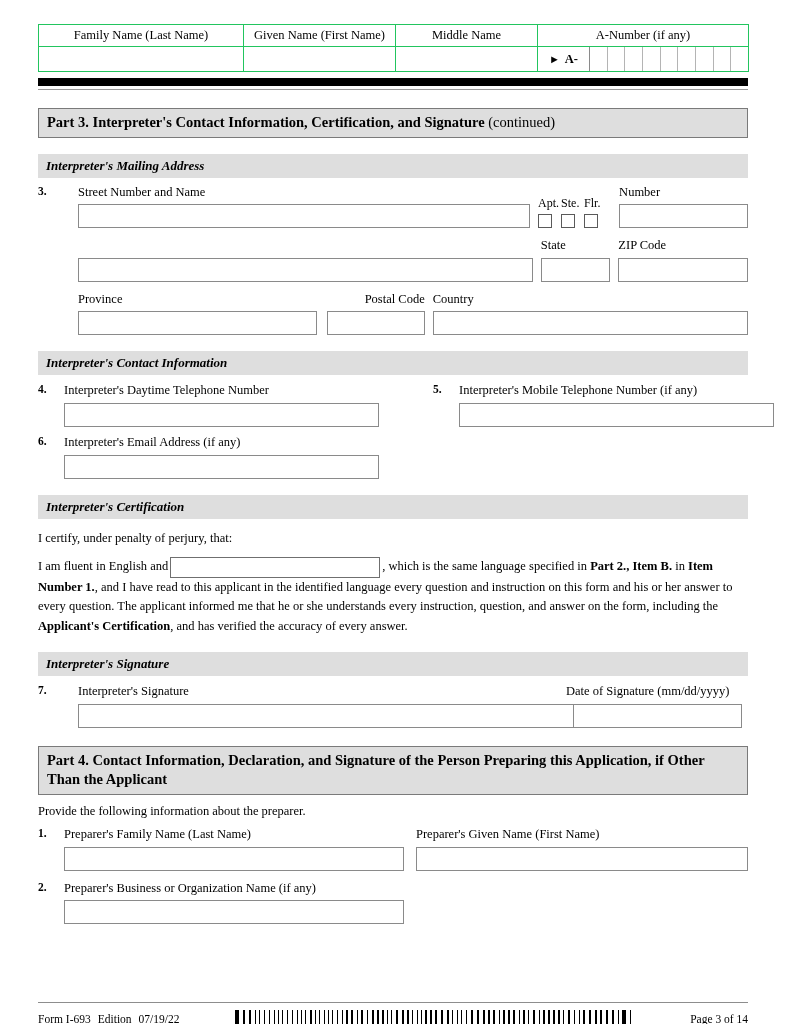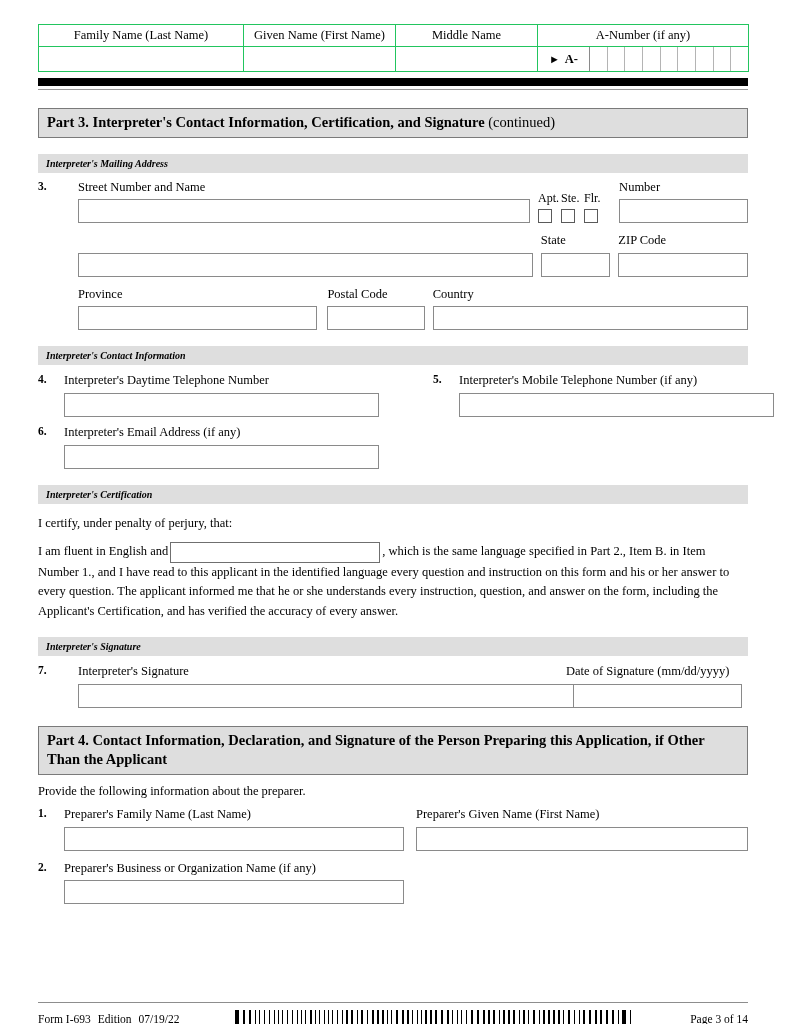--- a/index.html
+++ b/index.html
@@ -64,21 +64,21 @@
     font-size: 14.5px; font-weight: bold;
     margin-top: 18px;
     line-height: 1.35;
   }
   .part-header .normal { font-weight: normal; }
 
   
   .sec-header {
     width: 710px; background: #dedede;
     padding: 4px 8px;
-    font-size: 10px; font-weight: bold; font-style: italic;
+    font-size: 13px; font-weight: bold; font-style: italic;
     margin-top: 16px;
   }
 
   
   .row { position: relative; width: 710px; }
   .num {
     position: absolute; left: 0; top: 0;
     width: 20px; font-size: 11.5px; font-weight: bold;
     text-align: left;
   }
@@ -102,41 +102,41 @@
 
   
   .city-row { display: flex; align-items: flex-end; margin-top: 10px; }
   .city-left { width: 470px; }
   .state-group { margin-left: 8px; width: 72px; }
   .zip-group { margin-left: 8px; width: 134px; }
 
   
   .prov-row { display: flex; align-items: flex-end; margin-top: 10px; }
   .prov-group { width: 246px; }
-  .postal-group { margin-left: 10px; width: 100px; }
+  .postal-group { margin-left: 10px; width: 100px; text-align: right; }
   .country-group { margin-left: 8px; width: 324px; }
 
   
   .contact-row { display: flex; margin-top: 8px; }
   .contact-col-a { width: 395px; position: relative; }
   .contact-col-b { width: 315px; position: relative; }
   .contact-inner { margin-left: 26px; }
   .tel-box { width: 315px; }
   .tel-box-b { width: 315px; }
 
   
   .cert-body { width: 710px; margin-top: 10px; font-size: 12.5px; line-height: 1.55; }
   .cert-line1 { margin-bottom: 9px; }
   .cert-para { text-align: left; }
   .inline-box {
     display: inline-block; width: 210px; height: 21px;
     border: 1px solid #6f6f6f; background: #fff;
     vertical-align: middle; margin: 0 2px;
   }
-  b.tight { font-weight: normal; }
+  b.tight { font-weight: bold; }
 
   
   .sig-row { display: flex; margin-top: 8px; }
   .sig-left { width: 522px; }
   .sig-right { width: 182px; margin-left: 6px; }
   .sig-left .fbox { width: 496px; }
   .sig-right .fbox { width: 176px; }
 
   
   .prep-note { font-size: 12.5px; margin-top: 9px; }

